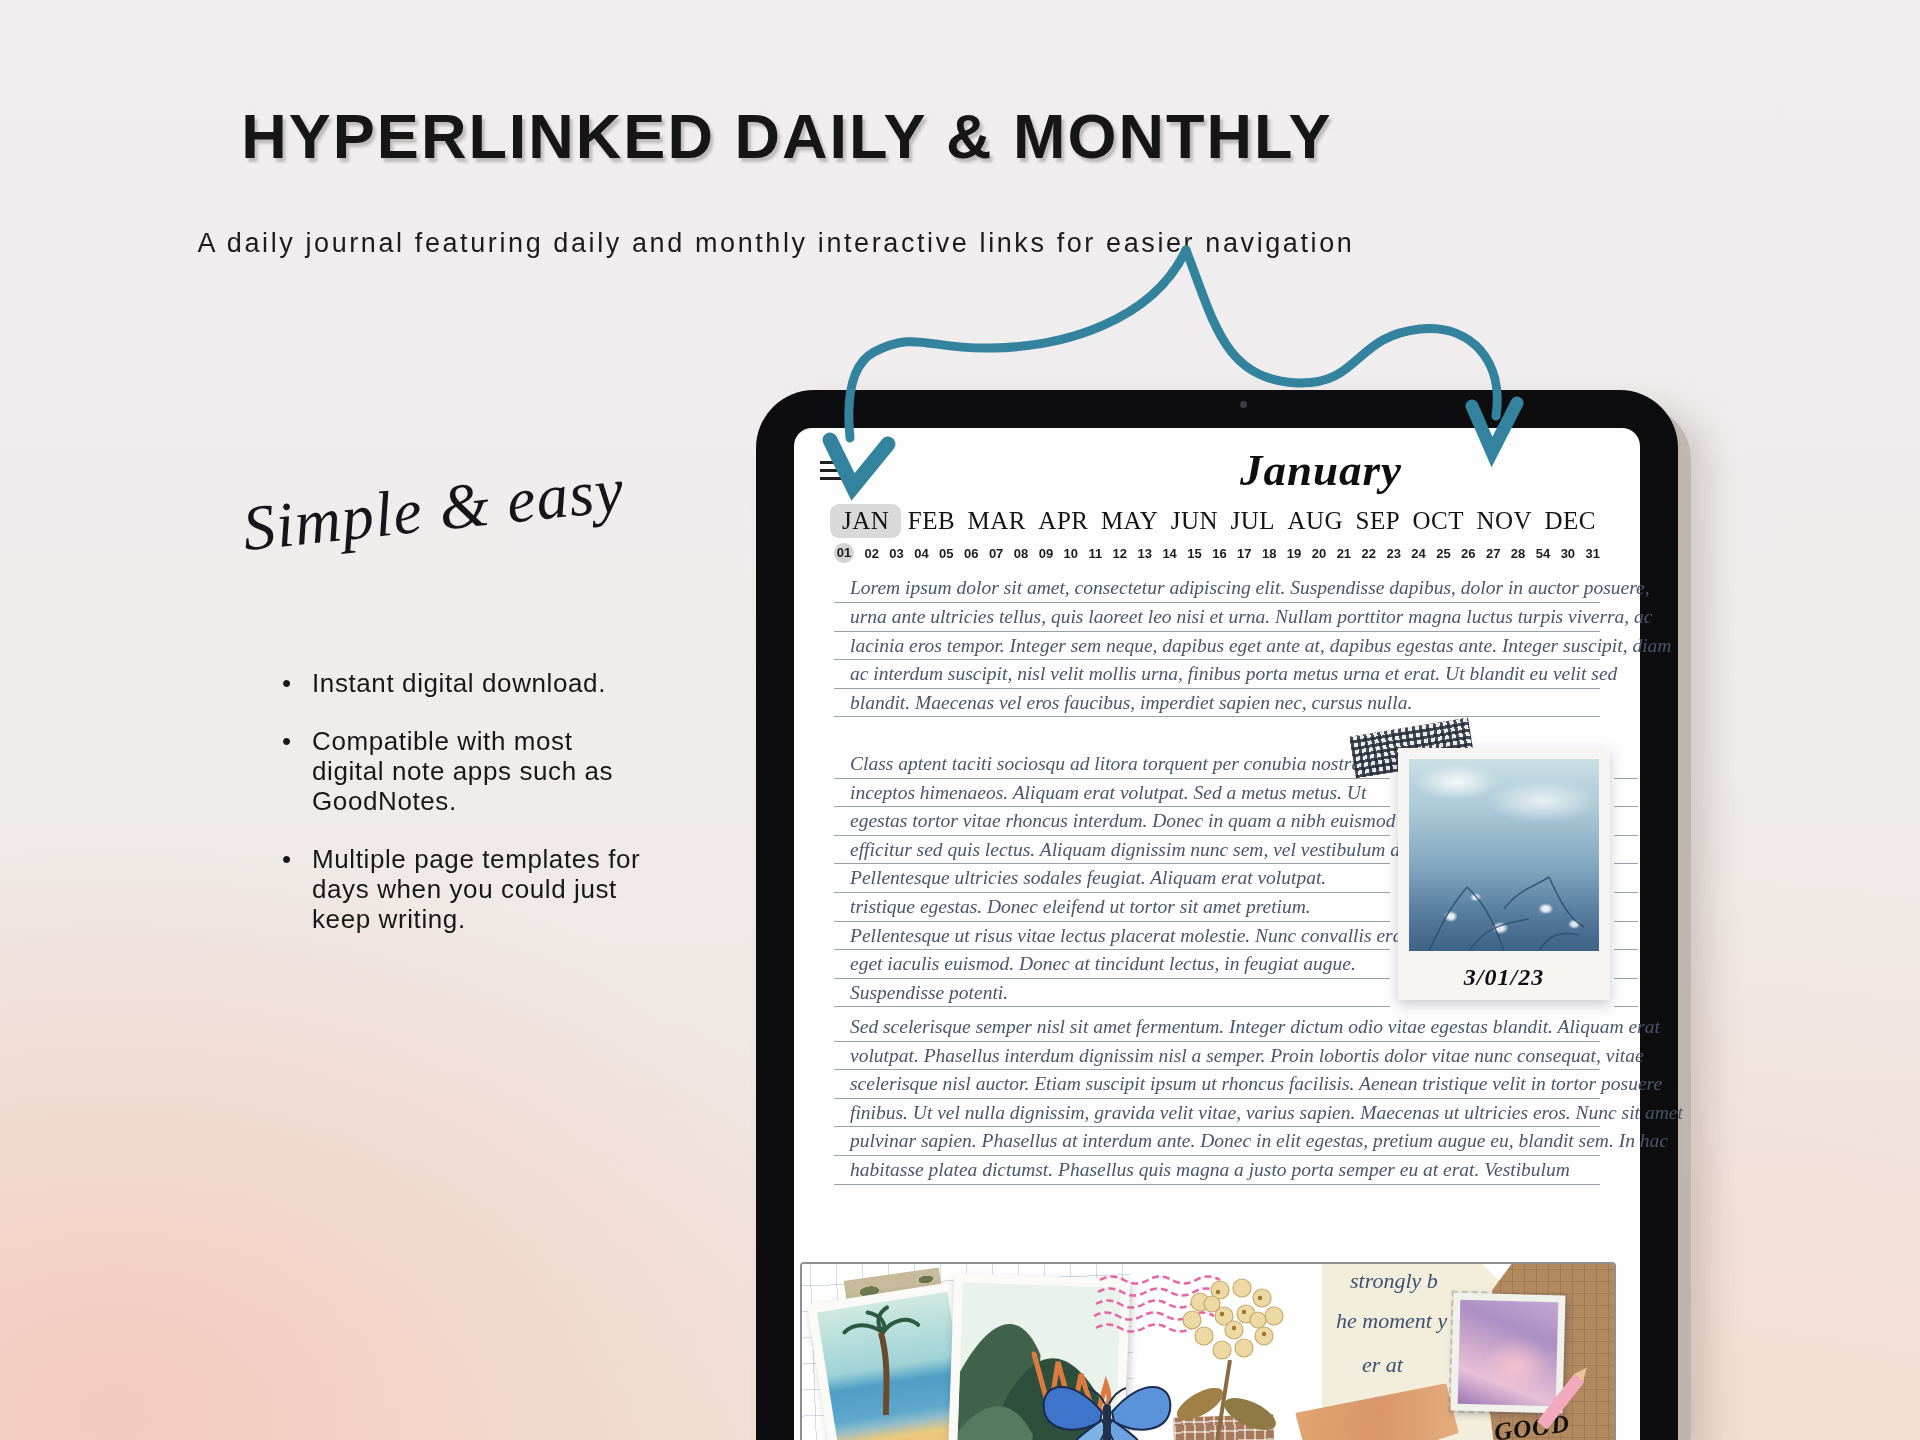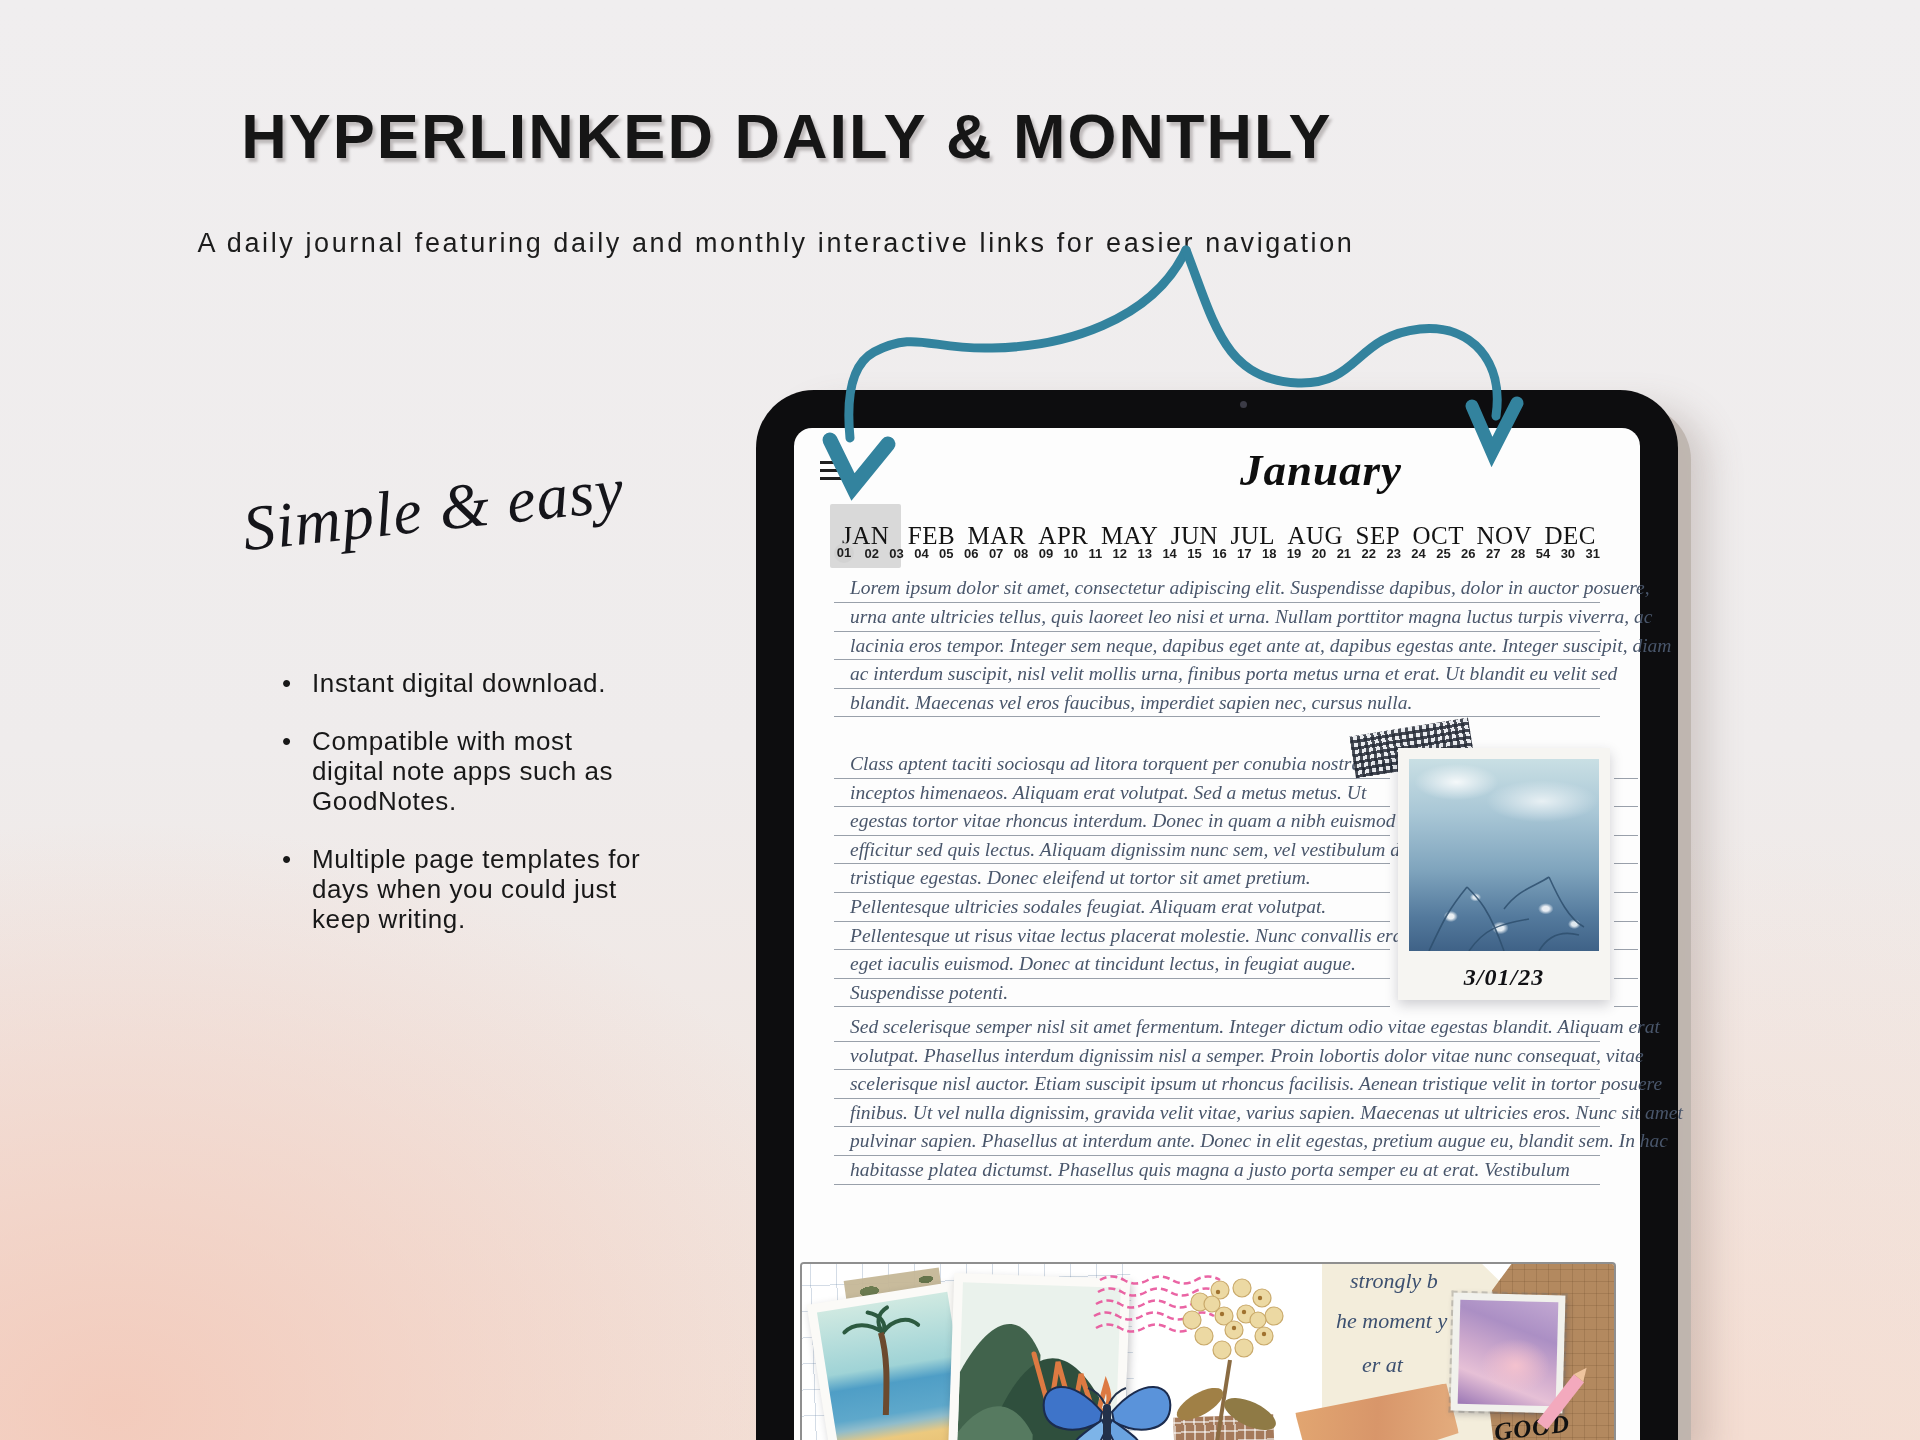--- a/index.html
+++ b/index.html
@@ -37,21 +37,21 @@
   .hamburger span{display:block;width:27px;height:3px;background:#1f1f1f;margin-bottom:5px;}
   
   .month-title{position:absolute;left:1240px;top:444px;width:360px;text-align:left;
     font-family:"Liberation Serif",serif;font-style:italic;font-weight:600;
     font-size:45px;color:#0e0e0e;letter-spacing:1px;}
   
   .months{position:absolute;left:830px;top:504px;width:772px;display:flex;
     justify-content:space-between;align-items:center;}
   .months .mtab{font-family:"Liberation Serif",serif;font-size:25px;color:#141414;
     letter-spacing:.5px;padding:3px 6px;cursor:pointer;}
-  .months .mtab:first-child{background:#d9d9d9;border-radius:2px;padding:18px 12px;}
+  .months .mtab:first-child{background:#d9d9d9;border-radius:9px;padding:3px 12px;}
   
   .days{position:absolute;left:834px;top:543px;width:766px;display:flex;
     justify-content:space-between;align-items:center;}
   .days .day{font-family:Liberation Sans, sans-serif;font-size:13px;font-weight:700;
     color:#1d1d1d;cursor:pointer;}
   .days .day:first-child{background:#d2d2d2;border-radius:50%;width:20px;height:20px;
     line-height:20px;text-align:center;}
   
   .para{position:absolute;left:834px;}
   .hw-line{box-sizing:border-box;height:28.6px;border-bottom:1px solid #99a0aa;
@@ -233,22 +233,22 @@
       <div class="hw-line">lacinia eros tempor. Integer sem neque, dapibus eget ante at, dapibus egestas ante. Integer suscipit, diam</div>
       <div class="hw-line">ac interdum suscipit, nisl velit mollis urna, finibus porta metus urna et erat. Ut blandit eu velit sed</div>
       <div class="hw-line">blandit. Maecenas vel eros faucibus, imperdiet sapien nec, cursus nulla.</div>
     </div>
   <div class="para p2">
 
   <div class="hw-line">Class aptent taciti sociosqu ad litora torquent per conubia nostra, per</div>
       <div class="hw-line">inceptos himenaeos. Aliquam erat volutpat. Sed a metus metus. Ut</div>
       <div class="hw-line">egestas tortor vitae rhoncus interdum. Donec in quam a nibh euismod</div>
       <div class="hw-line">efficitur sed quis lectus. Aliquam dignissim nunc sem, vel vestibulum dui</div>
+      <div class="hw-line">Pellentesque ultricies sodales feugiat. Aliquam erat volutpat.</div>
       <div class="hw-line">tristique egestas. Donec eleifend ut tortor sit amet pretium.</div>
-      <div class="hw-line">Pellentesque ultricies sodales feugiat. Aliquam erat volutpat.</div>
       <div class="hw-line">Pellentesque ut risus vitae lectus placerat molestie. Nunc convallis erat</div>
       <div class="hw-line">eget iaculis euismod. Donec at tincidunt lectus, in feugiat augue.</div>
       <div class="hw-line">Suspendisse potenti.</div>
     </div>
   <div class="rule-stubs"></div>
   <div class="para p3">
 
   <div class="hw-line">Sed scelerisque semper nisl sit amet fermentum. Integer dictum odio vitae egestas blandit. Aliquam erat</div>
       <div class="hw-line">volutpat. Phasellus interdum dignissim nisl a semper. Proin lobortis dolor vitae nunc consequat, vitae</div>
       <div class="hw-line">scelerisque nisl auctor. Etiam suscipit ipsum ut rhoncus facilisis. Aenean tristique velit in tortor posuere</div>

